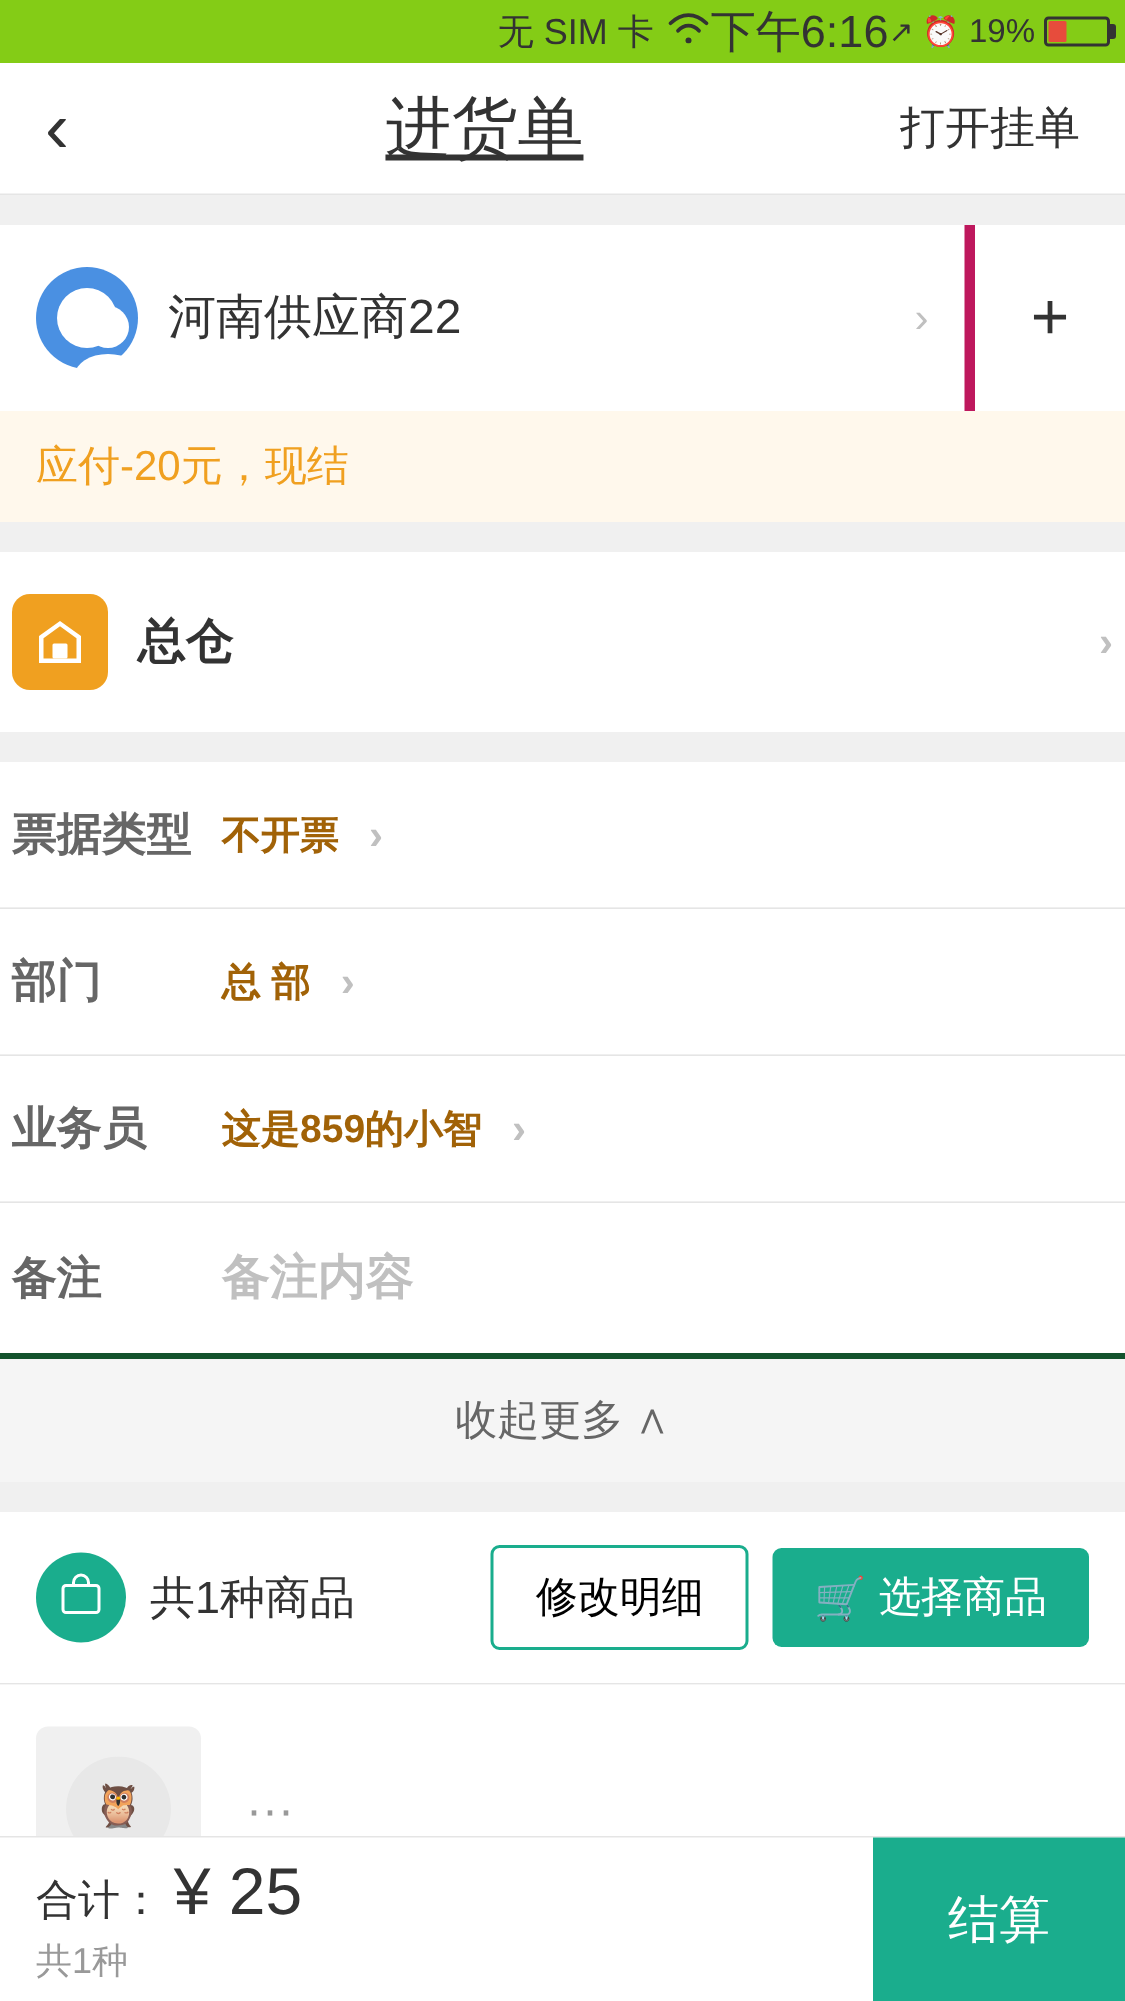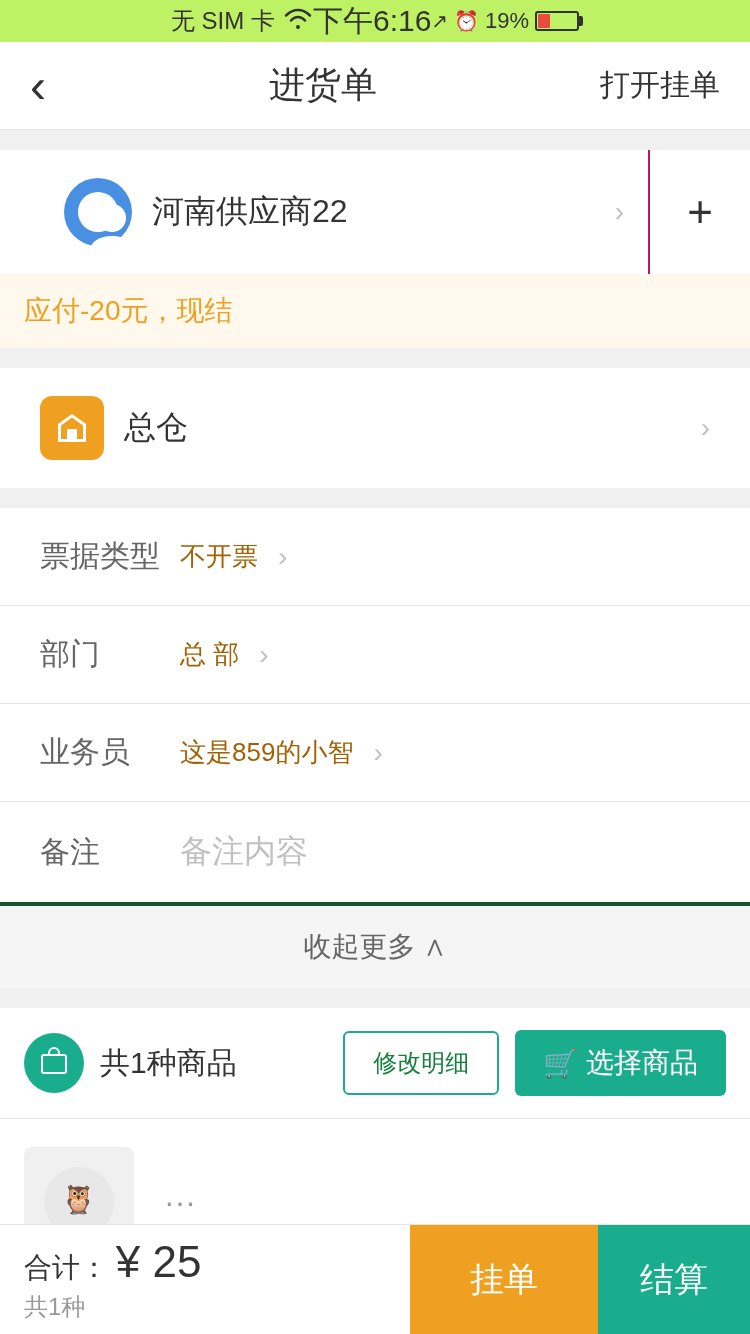--- a/index.html
+++ b/index.html
@@ -8,26 +8,26 @@
       width: 750px;
       min-height: 1334px;
       font-family: -apple-system, "PingFang SC", "Helvetica Neue", Arial, sans-serif;
       background: #f0f0f0;
       font-size: 28px;
       color: #333;
     }
 
     
     .status-bar {
-      background: #bef264;
+      background: #84cc16;
       height: 42px;
       display: flex;
       align-items: center;
-      justify-content: center;
-      padding: 0 32px;
+      justify-content: flex-end;
+      padding: 0 10px;
       font-size: 24px;
       color: #333;
     }
     .status-left { display: flex; align-items: center; gap: 8px; font-size: 24px; }
     .status-center { font-size: 30px; font-weight: 500; }
     .status-right { display: flex; align-items: center; gap: 6px; font-size: 22px; }
     .battery-icon {
       width: 44px; height: 20px; border: 2px solid #333; border-radius: 3px; position: relative; display: inline-flex; align-items: center;
     }
     .battery-icon::after {
@@ -40,40 +40,39 @@
     .nav-bar {
       background: #fff;
       height: 88px;
       display: flex;
       align-items: center;
       justify-content: space-between;
       padding: 0 30px;
       border-bottom: 1px solid #e5e5e5;
     }
     .nav-back { font-size: 40px; color: #333; cursor: pointer; }
-    .nav-title { font-size: 36px; font-weight: 500; color: #333; }
+    .nav-title { font-size: 44px; font-weight: 500; color: #333; text-decoration: underline; }
     .nav-action { font-size: 30px; color: #333; }
 
     
     .section-gap { height: 20px; background: #f0f0f0; }
     .line-divider { height: 1px; background: #e5e5e5; margin: 0; }
 
     
     .supplier-section {
       background: #fff;
       display: flex;
       align-items: center;
     }
     .supplier-main {
       flex: 1;
       display: flex;
       align-items: center;
       padding: 28px 24px;
-      border-right: 2px solid #be185d;
-      margin-left: 40px;
+      border-right: 7px solid #be185d;
     }
     .supplier-avatar {
       width: 68px; height: 68px; border-radius: 50%; background: #4a90e2;
       display: flex; align-items: center; justify-content: center; margin-right: 20px; flex-shrink: 0;
     }
     .supplier-avatar-inner { width: 40px; height: 40px; background: #fff; border-radius: 50%; }
     .supplier-name { font-size: 32px; color: #333; flex: 1; }
     .chevron-icon { color: #c0c0c0; font-size: 28px; margin-left: 10px; }
     .supplier-add {
       width: 100px; display: flex; align-items: center; justify-content: center;
@@ -86,22 +85,23 @@
       padding: 18px 24px;
       font-size: 28px;
       color: #f0a020;
     }
 
     
     .row-item {
       background: #fff;
       display: flex;
       align-items: center;
-      padding: 28px 40px;
+      padding: 28px 8px;
       min-height: 90px;
+      font-weight: bold;
     }
     .row-icon {
       width: 64px; height: 64px; border-radius: 12px; background: #f0a020;
       display: flex; align-items: center; justify-content: center; margin-right: 20px;
       font-size: 34px; flex-shrink: 0;
     }
     .row-label { font-size: 32px; color: #333; flex: 1; }
     .row-value { font-size: 26px; color: #a16207; margin-right: 10px; text-align: center; }
     .row-key { font-size: 30px; color: #666; width: 140px; flex-shrink: 0; }
     .row-placeholder { font-size: 32px; color: #c0c0c0; flex: 1; }
@@ -124,22 +124,22 @@
       padding: 22px 24px;
       gap: 16px;
     }
     .product-count-icon {
       width: 60px; height: 60px; background: #1aad8d; border-radius: 50%;
       display: flex; align-items: center; justify-content: center; flex-shrink: 0;
     }
     .product-count-icon svg { width: 36px; height: 36px; }
     .product-count-label { flex: 1; font-size: 30px; color: #333; }
     .btn-outline {
-      border: 2px solid #1aad8d; color: #15803d; background: #fff;
-      padding: 14px 28px; border-radius: 6px; font-size: 24px; cursor: pointer;
+      border: 2px solid #1aad8d; color: #000000; background: #fff;
+      padding: 14px 28px; border-radius: 6px; font-size: 28px; cursor: pointer;
     }
     .btn-blue {
       background: #1aad8d; color: #fff; border: none;
       padding: 14px 28px; border-radius: 6px; font-size: 28px; cursor: pointer;
       display: flex; align-items: center; gap: 8px;
     }
 
     
     .product-item {
       background: #fff;
@@ -172,21 +172,21 @@
       flex: 1;
       padding: 0 24px;
     }
     .footer-total-amount { font-size: 44px; color: #333; font-weight: 400; display: inline; }
     .footer-total-count { font-size: 24px; color: #999; margin-top: 4px; }
     .footer-btn-hold {
       width: 188px; height: 110px; background: #f0a020; color: #fff;
       font-size: 34px; border: none; cursor: pointer; display: flex; align-items: center; justify-content: center;
     }
     .footer-btn-checkout {
-      width: 152px; height: 110px; background: #1aad8d; color: #fff;
+      width: 168px; height: 110px; background: #1aad8d; color: #fff;
       font-size: 34px; border: none; cursor: pointer; display: flex; align-items: center; justify-content: center;
     }
 
     
     .wifi-icon { display: inline-block; font-size: 22px; }
   </style>
 </head>
 <body>
 
 <div class="status-bar">
@@ -314,15 +314,14 @@
 <div style="height: 110px;"></div>
 
 <div class="footer">
   <div class="footer-total">
     <div>
       <span>合计：</span>
       <span class="footer-total-amount">¥ 25</span>
     </div>
     <div class="footer-total-count">共1种</div>
   </div>
-  <button class="footer-btn-hold">挂单</button>
   <button class="footer-btn-checkout">结算</button>
 </div>
 
 </body></html>

